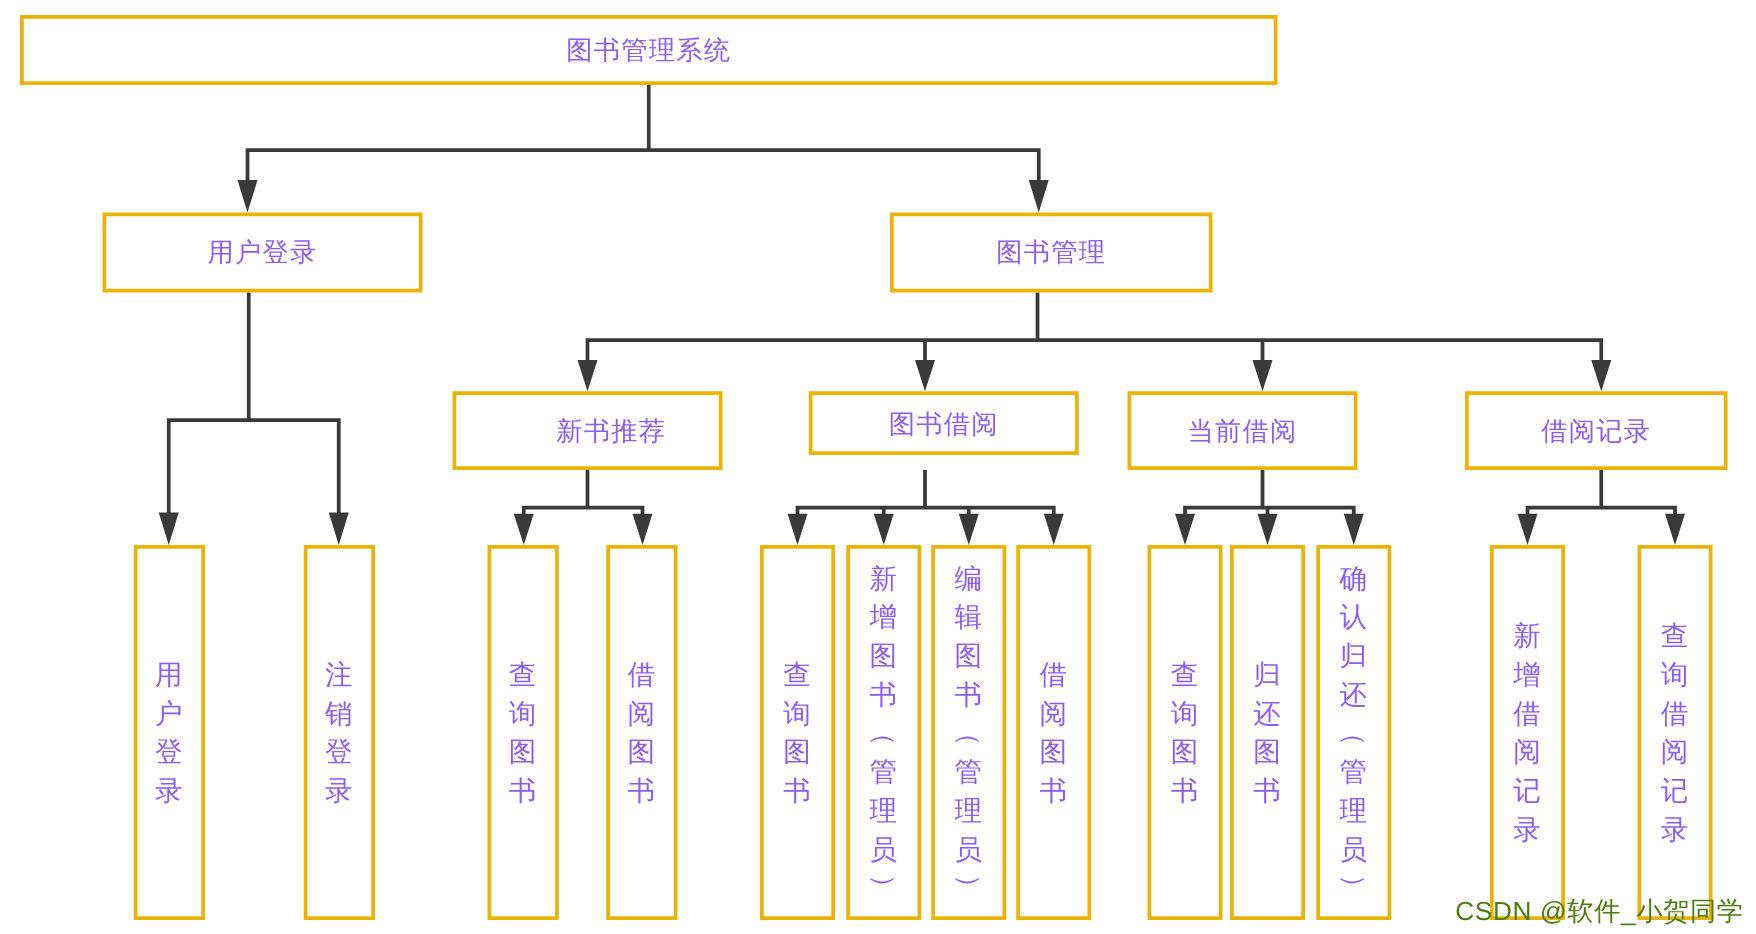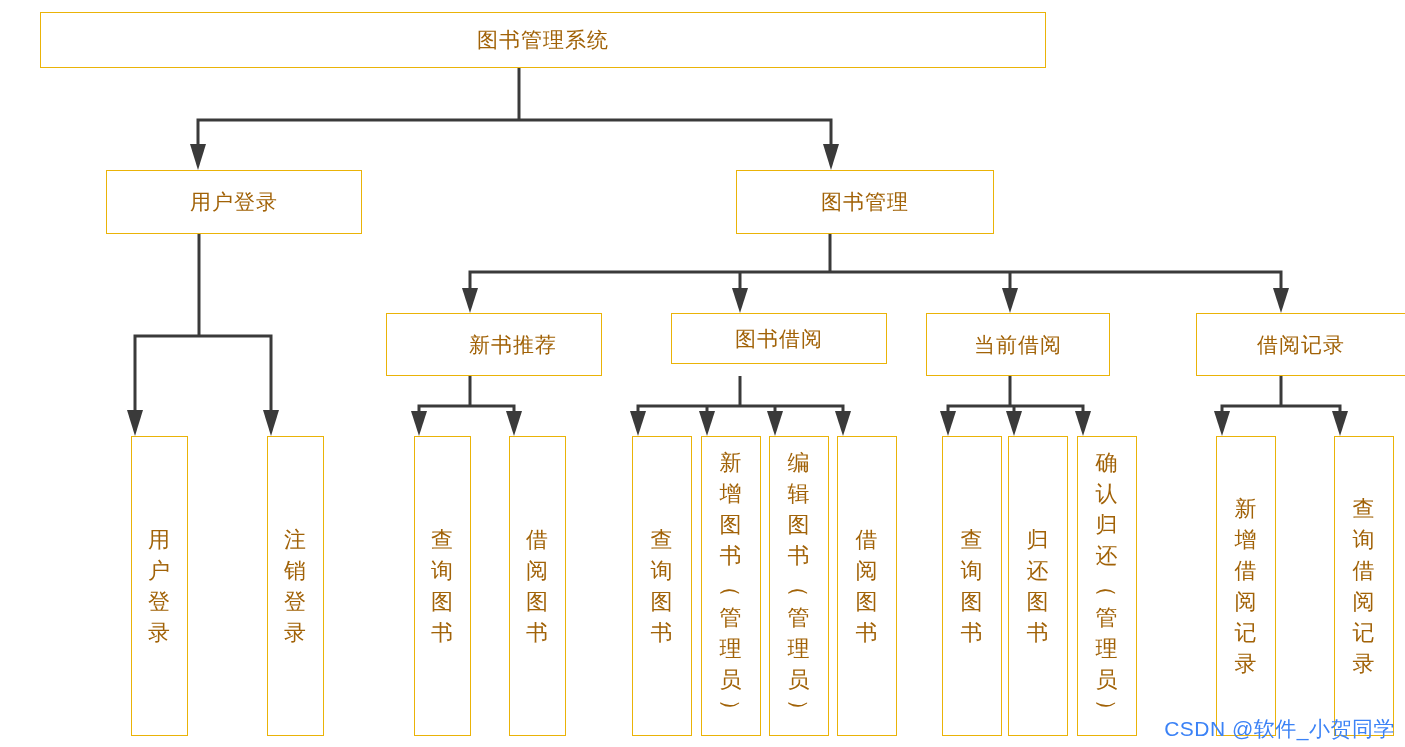--- a/index.html
+++ b/index.html
@@ -3,34 +3,34 @@
 <meta charset="utf-8">
 <style>
   html,body{margin:0;padding:0;background:#ffffff;}
   .canvas{
     position:relative;width:1405px;height:747px;background:#ffffff;
     font-family:"Liberation Sans","DejaVu Sans",sans-serif;overflow:hidden;
   }
   .wires{position:absolute;left:0;top:0;z-index:1;}
   .box{
     position:absolute;box-sizing:border-box;background:#ffffff;
-    border:1px solid #eab308;color:#a16207;z-index:2;
+    border:3px solid #eab308;color:#8b5cf6;z-index:2;
     display:flex;align-items:center;justify-content:center;
-    font-size:21px;letter-spacing:1px;margin-left:24px;
+    font-size:21px;letter-spacing:1px;
   }
   .vbox{z-index:2;}
   .vlabel{
     width:100%;height:100%;display:flex;flex-direction:column;
     align-items:center;justify-content:center;font-size:22px;
   }
   .vchar{height:31px;line-height:31px;text-align:center;}
   .vchar.rot{transform:rotate(90deg);}
   .watermark{
     position:absolute;right:10px;bottom:4px;z-index:5;
-    color:#3b82f6;font-size:21px;letter-spacing:0.5px;
+    color:#4d7c0f;font-size:21px;letter-spacing:0.5px;
   }
 </style>
 </head>
 <body>
 
 <div class="canvas">
 
   <svg class="wires" width="1405" height="747" viewBox="0 0 1405 747">
     <g fill="none" stroke="#3a3a3a" stroke-width="3">
 

